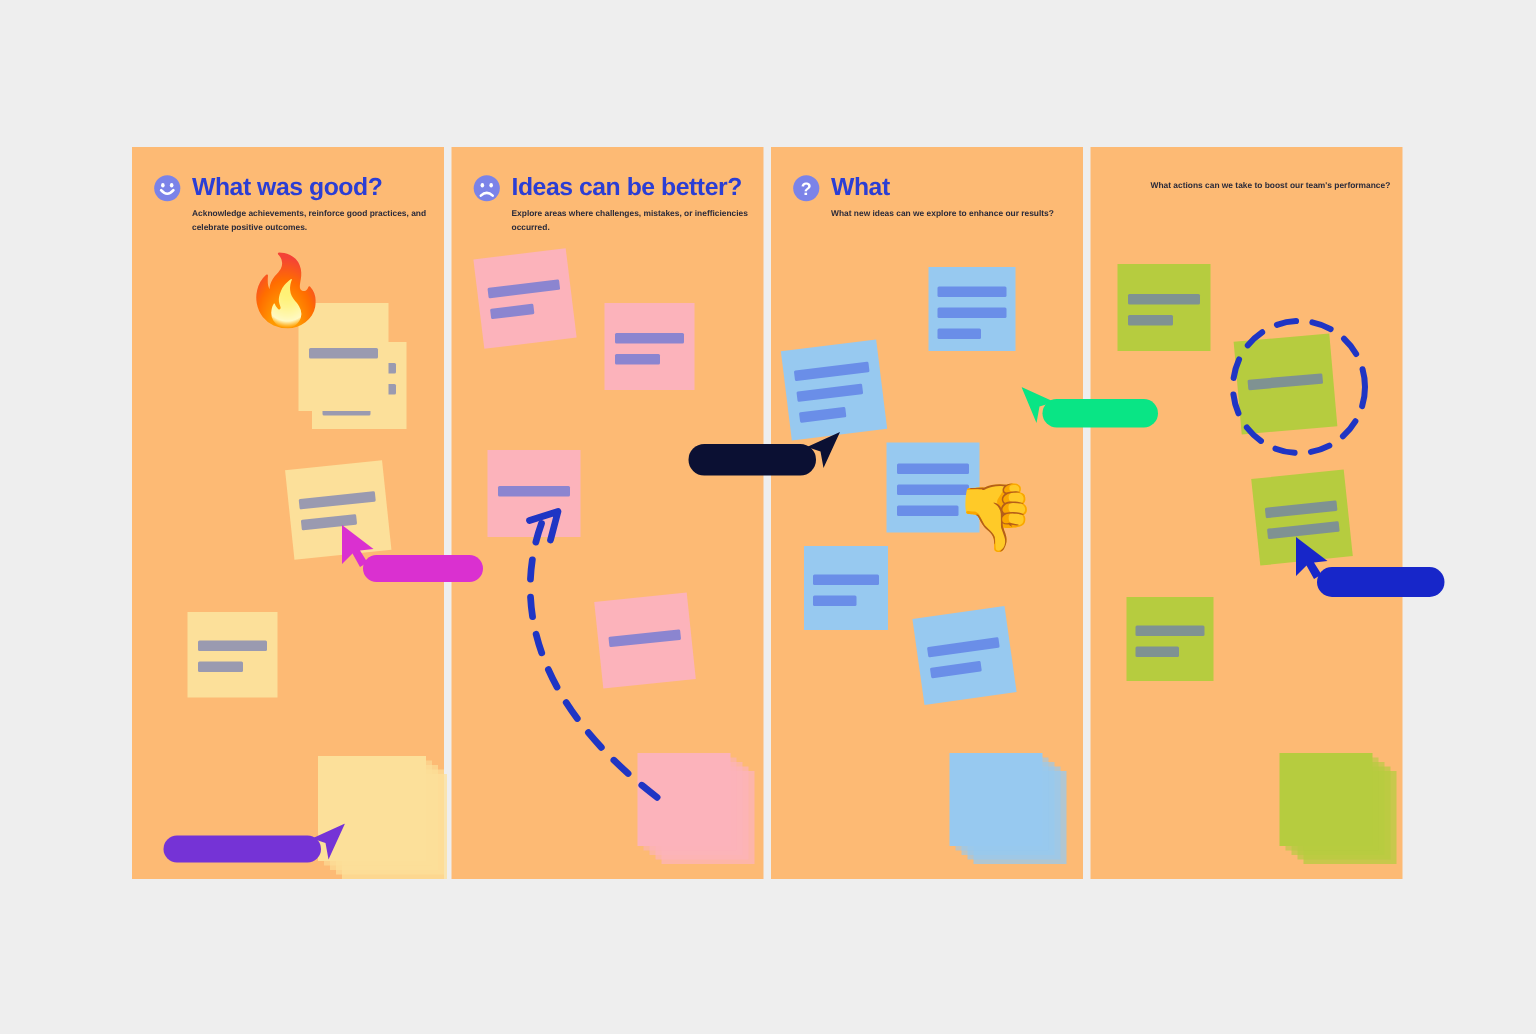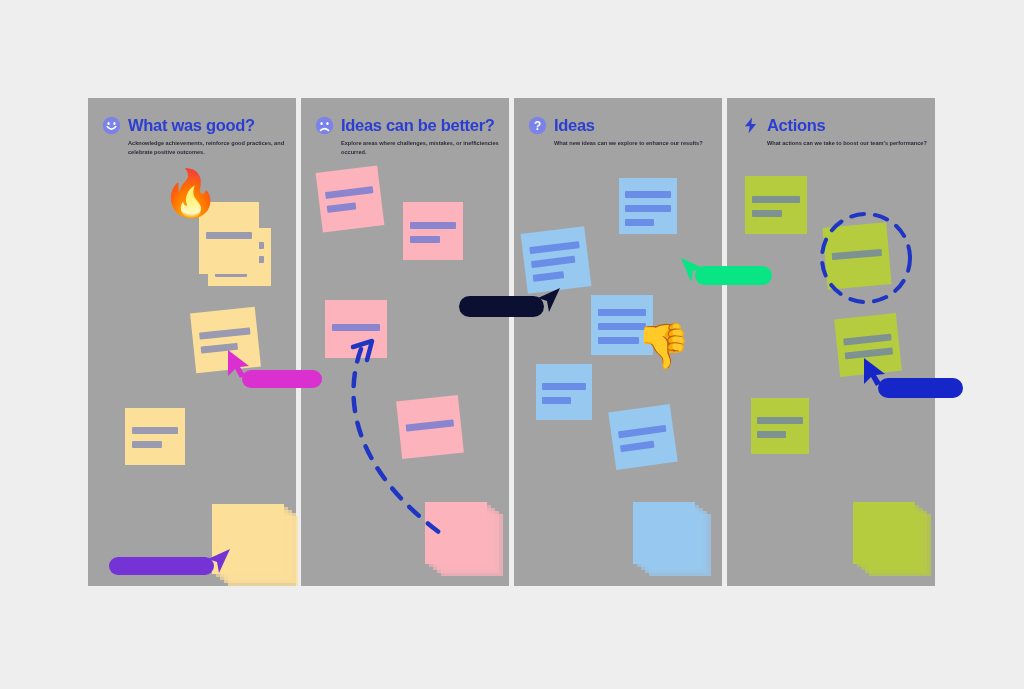--- a/index.html
+++ b/index.html
@@ -20,21 +20,21 @@
     top: 98px;
     width: 847px;
     height: 488px;
     display: flex;
     gap: 5px;
   }
   .column {
     position: relative;
     width: 210px;
     height: 488px;
-    background: #a3a3a3;
+    background: #fdba74;
     overflow: visible;
   }
   .col-clip {
     position: absolute;
     left: 0; top: 0;
     width: 210px;
     height: 488px;
     overflow: hidden;
   }
   .col-head {
@@ -221,21 +221,21 @@
       </div>
     </div>
     <div class="column">
       <div class="col-clip">
         <div class="col-head">
           <div class="head-row">
             <svg viewBox="0 0 24 24" class="head-icon">
               <circle cx="12" cy="12" r="11" fill="#7b83e8"></circle>
               <text x="12" y="17.5" text-anchor="middle" font-size="15" font-weight="bold" font-family="&quot;Liberation Sans&quot;, sans-serif" fill="#ffffff">?</text>
             </svg>
-            <div class="head-title">Ideas</div>
+            <div class="head-title">What</div>
           </div>
           <div class="head-sub">What new ideas can we explore to enhance our results?</div>
         </div>
         <div class="note" style="left: 105px; top: 80px; width: 58px; height: 56px;">
           <div class="face" style="background: rgb(151, 201, 240);"></div>
           <div class="bars" style="top: 24%;">
             <div class="bar" style="width: 100%; background: rgb(106, 142, 232);"></div>
             <div class="bar" style="width: 100%; background: rgb(106, 142, 232);"></div>
             <div class="bar" style="width: 63%; background: rgb(106, 142, 232);"></div>
           </div>
@@ -276,26 +276,20 @@
           <div class="stack-layer" style="background: rgb(151, 201, 240); opacity: 0.65; transform: translate(8px, 6px);"></div>
           <div class="stack-layer" style="background: rgb(151, 201, 240); opacity: 0.6; transform: translate(4px, 3px);"></div>
           <div class="face" style="background: rgb(151, 201, 240);"></div>
         </div>
         <div class="emoji" style="left: 122px; top: 226px; font-size: 44px;">👎</div>
       </div>
     </div>
     <div class="column">
       <div class="col-clip">
         <div class="col-head">
-          <div class="head-row">
-            <svg viewBox="0 0 24 24" class="head-icon">
-              <path d="M14 2 L5 13 H11 L9.5 22 L19 10 H13 Z" fill="#2b3ed4"></path>
-            </svg>
-            <div class="head-title">Actions</div>
-          </div>
           <div class="head-sub">What actions can we take to boost our team's performance?</div>
         </div>
         <div class="note" style="left: 18px; top: 78px; width: 62px; height: 58px;">
           <div class="face" style="background: rgb(182, 204, 63);"></div>
           <div class="bars">
             <div class="bar" style="width: 100%; background: rgb(127, 146, 146);"></div>
             <div class="bar" style="width: 62%; background: rgb(127, 146, 146);"></div>
           </div>
         </div>
         <div class="note" style="left: 98px; top: 127px; width: 64px; height: 62px; transform: rotate(-5deg);">

